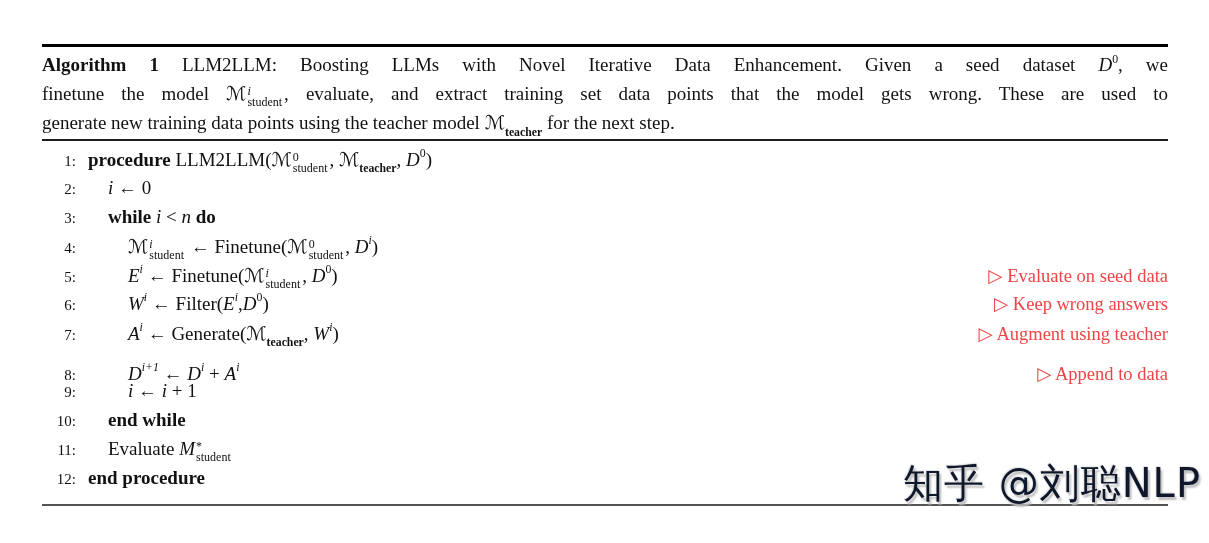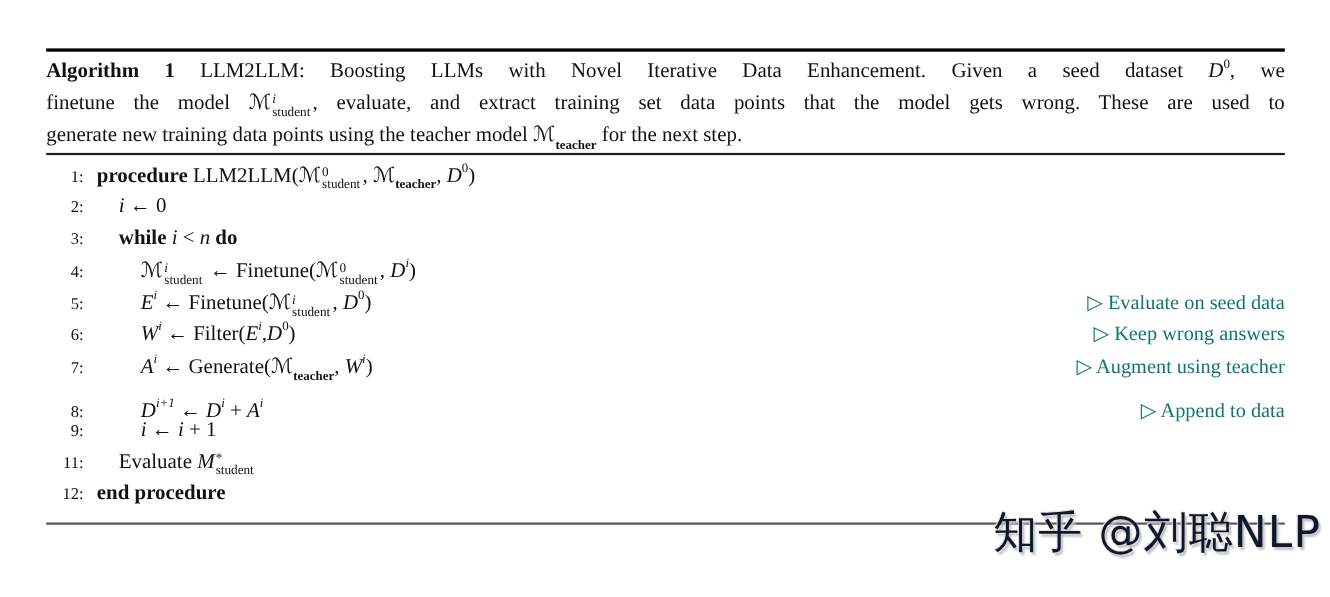--- a/index.html
+++ b/index.html
@@ -14,21 +14,21 @@
   .rule-mid{height:1.5px;background:#1c1c1c;}
   .rule-bottom{height:2px;background:#545454;margin-top:8px;}
   .caption{margin:3px 0 2px 0;font-size:19px;}
   .cap-line{line-height:29px;white-space:nowrap;}
   .cap-line.just{text-align:justify;text-align-last:justify;white-space:normal;
     height:29px;overflow:hidden;}
   .codeblock{padding-top:7px;}
   .line{display:flex;align-items:baseline;height:29px;font-size:19px;}
   .num{flex:0 0 34px;text-align:right;font-size:15px;margin-right:12px;color:#111111;}
   .code{white-space:nowrap;}
-  .comment{margin-left:auto;color:#0f766e;font-size:18.5px;white-space:nowrap;}
+  .comment{margin-left:auto;color:#ef4444;font-size:18.5px;white-space:nowrap;}
   .b{font-weight:bold;}
   .it{font-style:italic;}
   .cal{font-family:"DejaVu Serif","DejaVu Sans",serif;font-style:italic;}
   sup,sub{line-height:0;font-size:0.62em;}
   sup{position:relative;top:-0.1em;}
   sub{position:relative;top:0.15em;font-weight:bold;}
   .stk{display:inline-block;vertical-align:-6px;font-size:12px;line-height:11px;
     text-align:left;margin:0 2px 0 1px;}
   .srow{display:block;}
   .watermark{
@@ -85,20 +85,24 @@
         <div class="line">
           <span class="num">8:</span>
           <span class="code" style="margin-left: 40px; margin-top: 12px;"><span class="it">D</span><sup class="it">i+1</sup><span> ← </span><span class="it">D</span><sup class="it">i</sup><span> + </span><span class="it">A</span><sup class="it">i</sup></span>
           <span class="comment">▷ Append to data</span>
         </div>
         <div class="line">
           <span class="num">9:</span>
           <span class="code" style="margin-left: 40px;"><span class="it">i</span><span> ← </span><span class="it">i</span><span> + 1</span></span>
         </div>
         <div class="line">
+          <span class="num">10:</span>
+          <span class="code" style="margin-left: 20px;"><span class="b">end while</span></span>
+        </div>
+        <div class="line">
           <span class="num">11:</span>
           <span class="code" style="margin-left: 20px;"><span>Evaluate </span><span class="it">M</span><span class="stk"><span class="srow">*</span><span class="srow">student</span></span></span>
         </div>
         <div class="line">
           <span class="num">12:</span>
           <span class="code" style="margin-left: 0px;"><span class="b">end procedure</span></span>
         </div>
       </div>
     <div class="rule-bottom"></div>
   </div>

